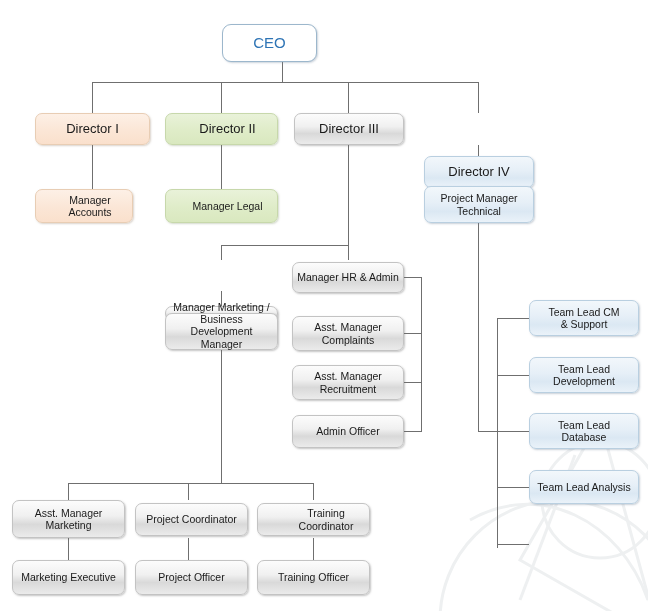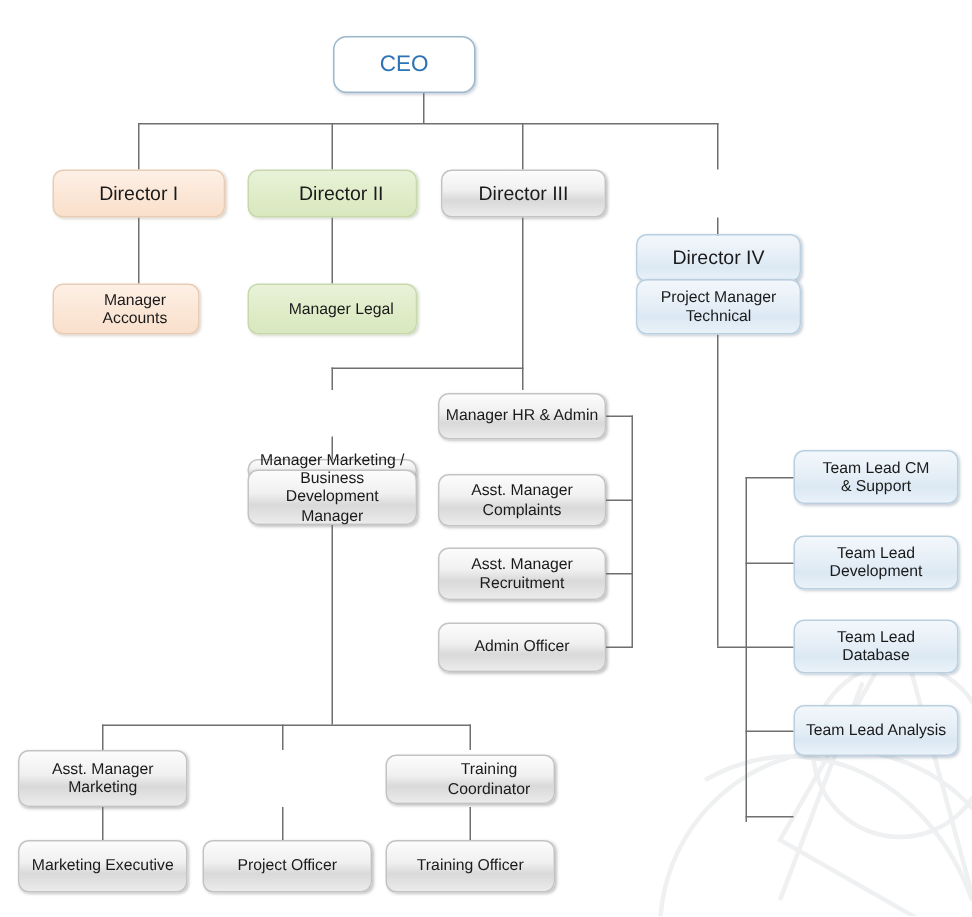--- a/index.html
+++ b/index.html
@@ -210,20 +210,23 @@
 Database</span>
   </div>
   <div class="node blue fs11" style="left:529px;top:470px;width:110px;height:34px;">
     <span class="label">Team Lead Analysis</span>
   </div>
 
   <div class="node gray fs11" style="left:12px;top:500px;width:113px;height:38px;">
     <span class="label">Asst. Manager
 Marketing</span>
   </div>
+  <div class="node gray fs11" style="left:135px;top:503px;width:113px;height:33px;">
+    <span class="label">Project Coordinator</span>
+  </div>
   <div class="node gray fs11" style="left:257px;top:503px;width:113px;height:33px;padding-left:29px;">
     <span class="label">Training Coordinator</span>
   </div>
 
   <div class="node gray fs11" style="left:12px;top:560px;width:113px;height:35px;">
     <span class="label">Marketing Executive</span>
   </div>
   <div class="node gray fs11" style="left:135px;top:560px;width:113px;height:35px;">
     <span class="label">Project Officer</span>
   </div>

